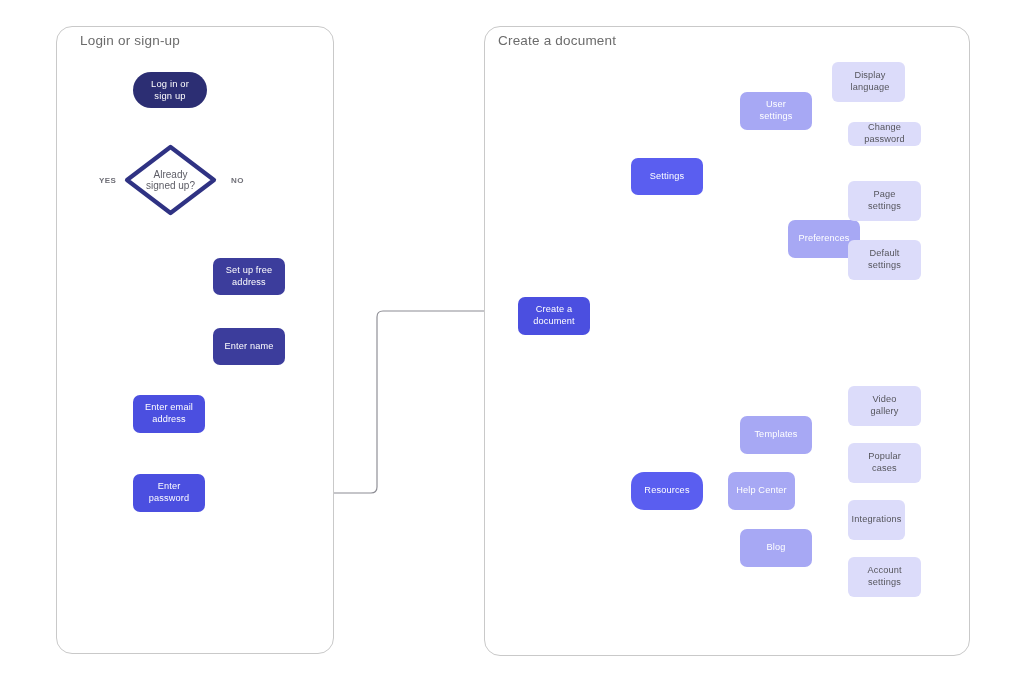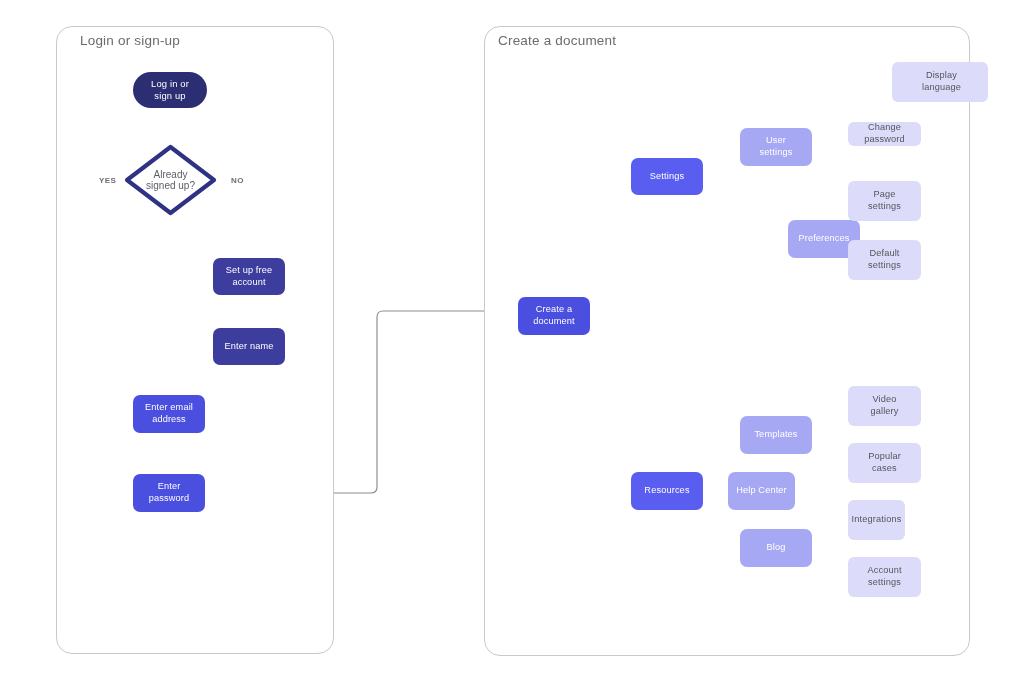--- a/index.html
+++ b/index.html
@@ -106,49 +106,49 @@
 
   <div class="diamond" style="left:124px;top:144px;width:93px;height:72px;">
     <svg class="dshape" viewBox="0 0 93 72" xmlns="http://www.w3.org/2000/svg">
       <polygon points="46.5,3 90,36 46.5,69 3,36" fill="#ffffff" stroke="#2f3283" stroke-width="4.2" stroke-linejoin="round"></polygon>
     </svg>
     <div class="dlabel">Already
 signed up?</div>
   </div>
 
   <div class="node n-proc-dark" style="left:213px;top:258px;width:72px;height:37px;">Set up free
-account</div>
+address</div>
 
   <div class="node n-proc-dark" style="left:213px;top:328px;width:72px;height:37px;">Enter name</div>
 
   <div class="node n-proc" style="left:133px;top:395px;width:72px;height:38px;">Enter email
 address</div>
 
   <div class="node n-proc" style="left:133px;top:474px;width:72px;height:38px;">Enter
 password</div>
 
   <div class="node n-proc" style="left:518px;top:297px;width:72px;height:38px;">Create a
 document</div>
 
   <div class="node n-lvl1" style="left:631px;top:158px;width:72px;height:37px;">Settings</div>
 
-  <div class="node n-lvl1" style="left:631px;top:472px;width:72px;height:38px;">Resources</div>
+  <div class="node n-lvl1" style="left:631px;top:472px;width:72px;height:38px;border-radius:13px;">Resources</div>
 
-  <div class="node n-lvl2" style="left:740px;top:92px;width:72px;height:38px;margin-top:36px;">User
+  <div class="node n-lvl2" style="left:740px;top:92px;width:72px;height:38px;">User
 settings</div>
 
   <div class="node n-lvl2" style="left:740px;top:220px;width:72px;height:38px;margin-left:48px;">Preferences</div>
 
   <div class="node n-lvl2" style="left:740px;top:416px;width:72px;height:38px;">Templates</div>
 
   <div class="node n-lvl2" style="left:728px;top:472px;width:67px;height:38px;">Help Center</div>
 
   <div class="node n-lvl2" style="left:740px;top:529px;width:72px;height:38px;">Blog</div>
 
-  <div class="node n-lvl3" style="left:892px;top:62px;width:96px;height:40px;padding-left:7px;">Display
+  <div class="node n-lvl3" style="left:832px;top:62px;width:73px;height:40px;padding-left:7px;">Display
 language</div>
 
   <div class="node n-lvl3" style="left:848px;top:122px;width:73px;height:24px;">Change
 password</div>
 
   <div class="node n-lvl3" style="left:848px;top:181px;width:73px;height:40px;">Page
 settings</div>
 
   <div class="node n-lvl3" style="left:848px;top:240px;width:73px;height:40px;">Default
 settings</div>

